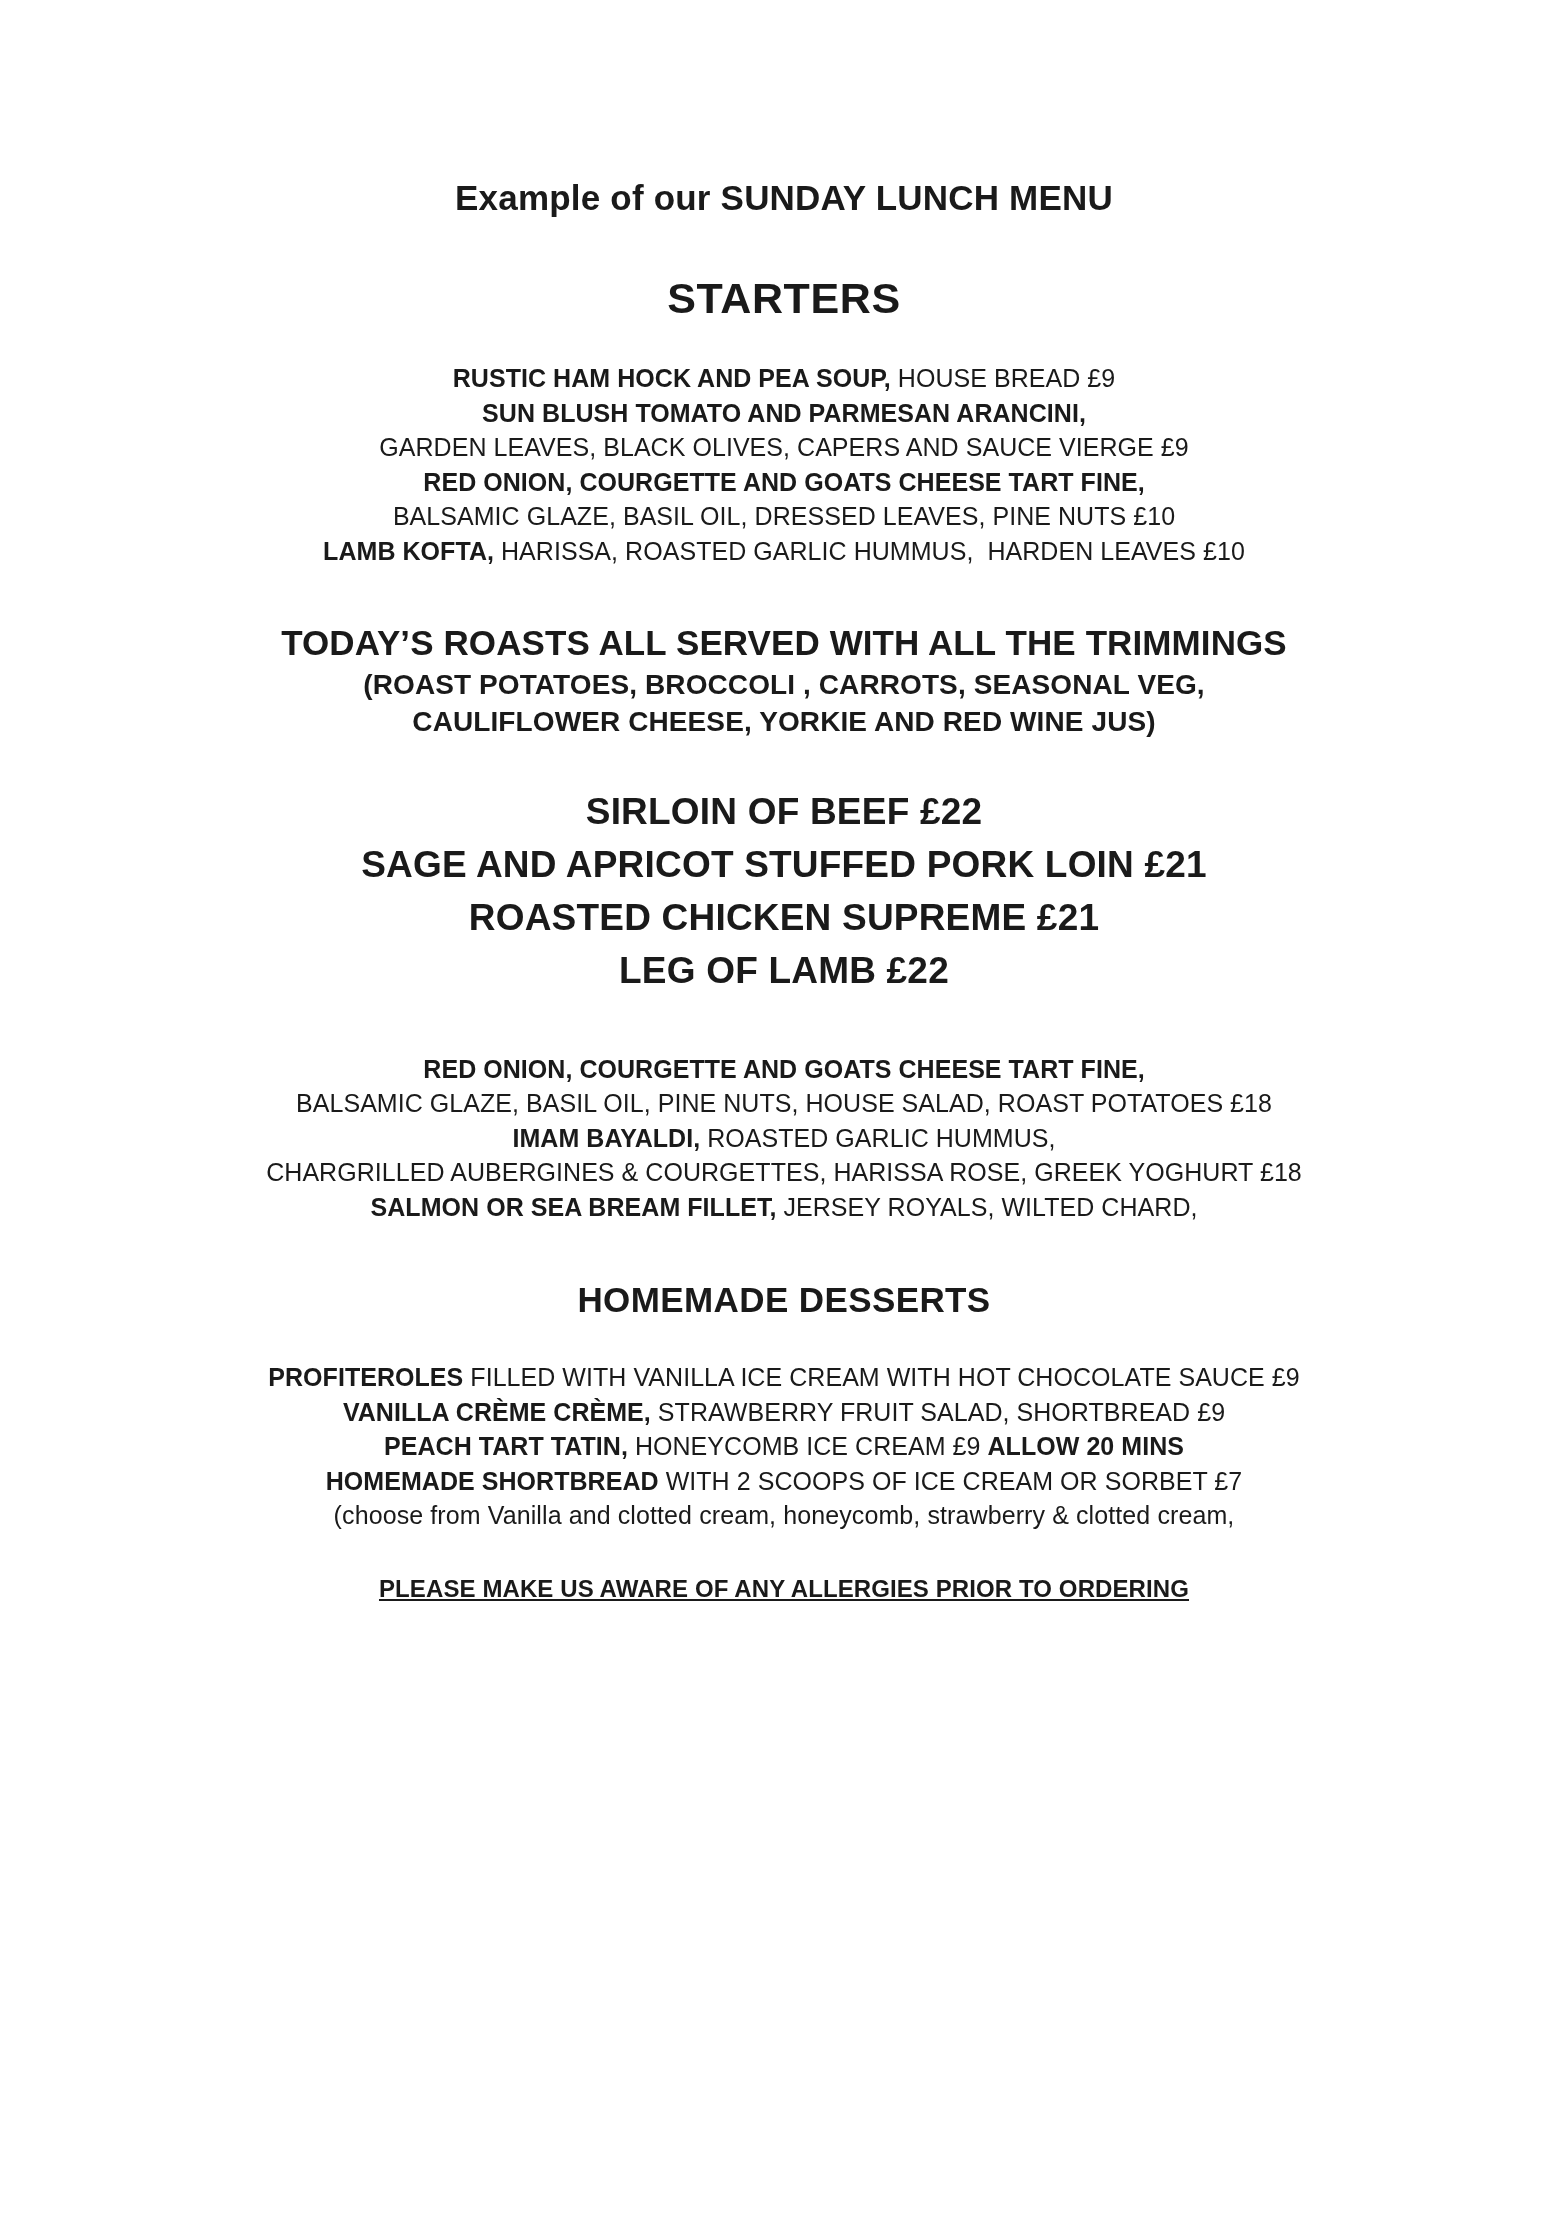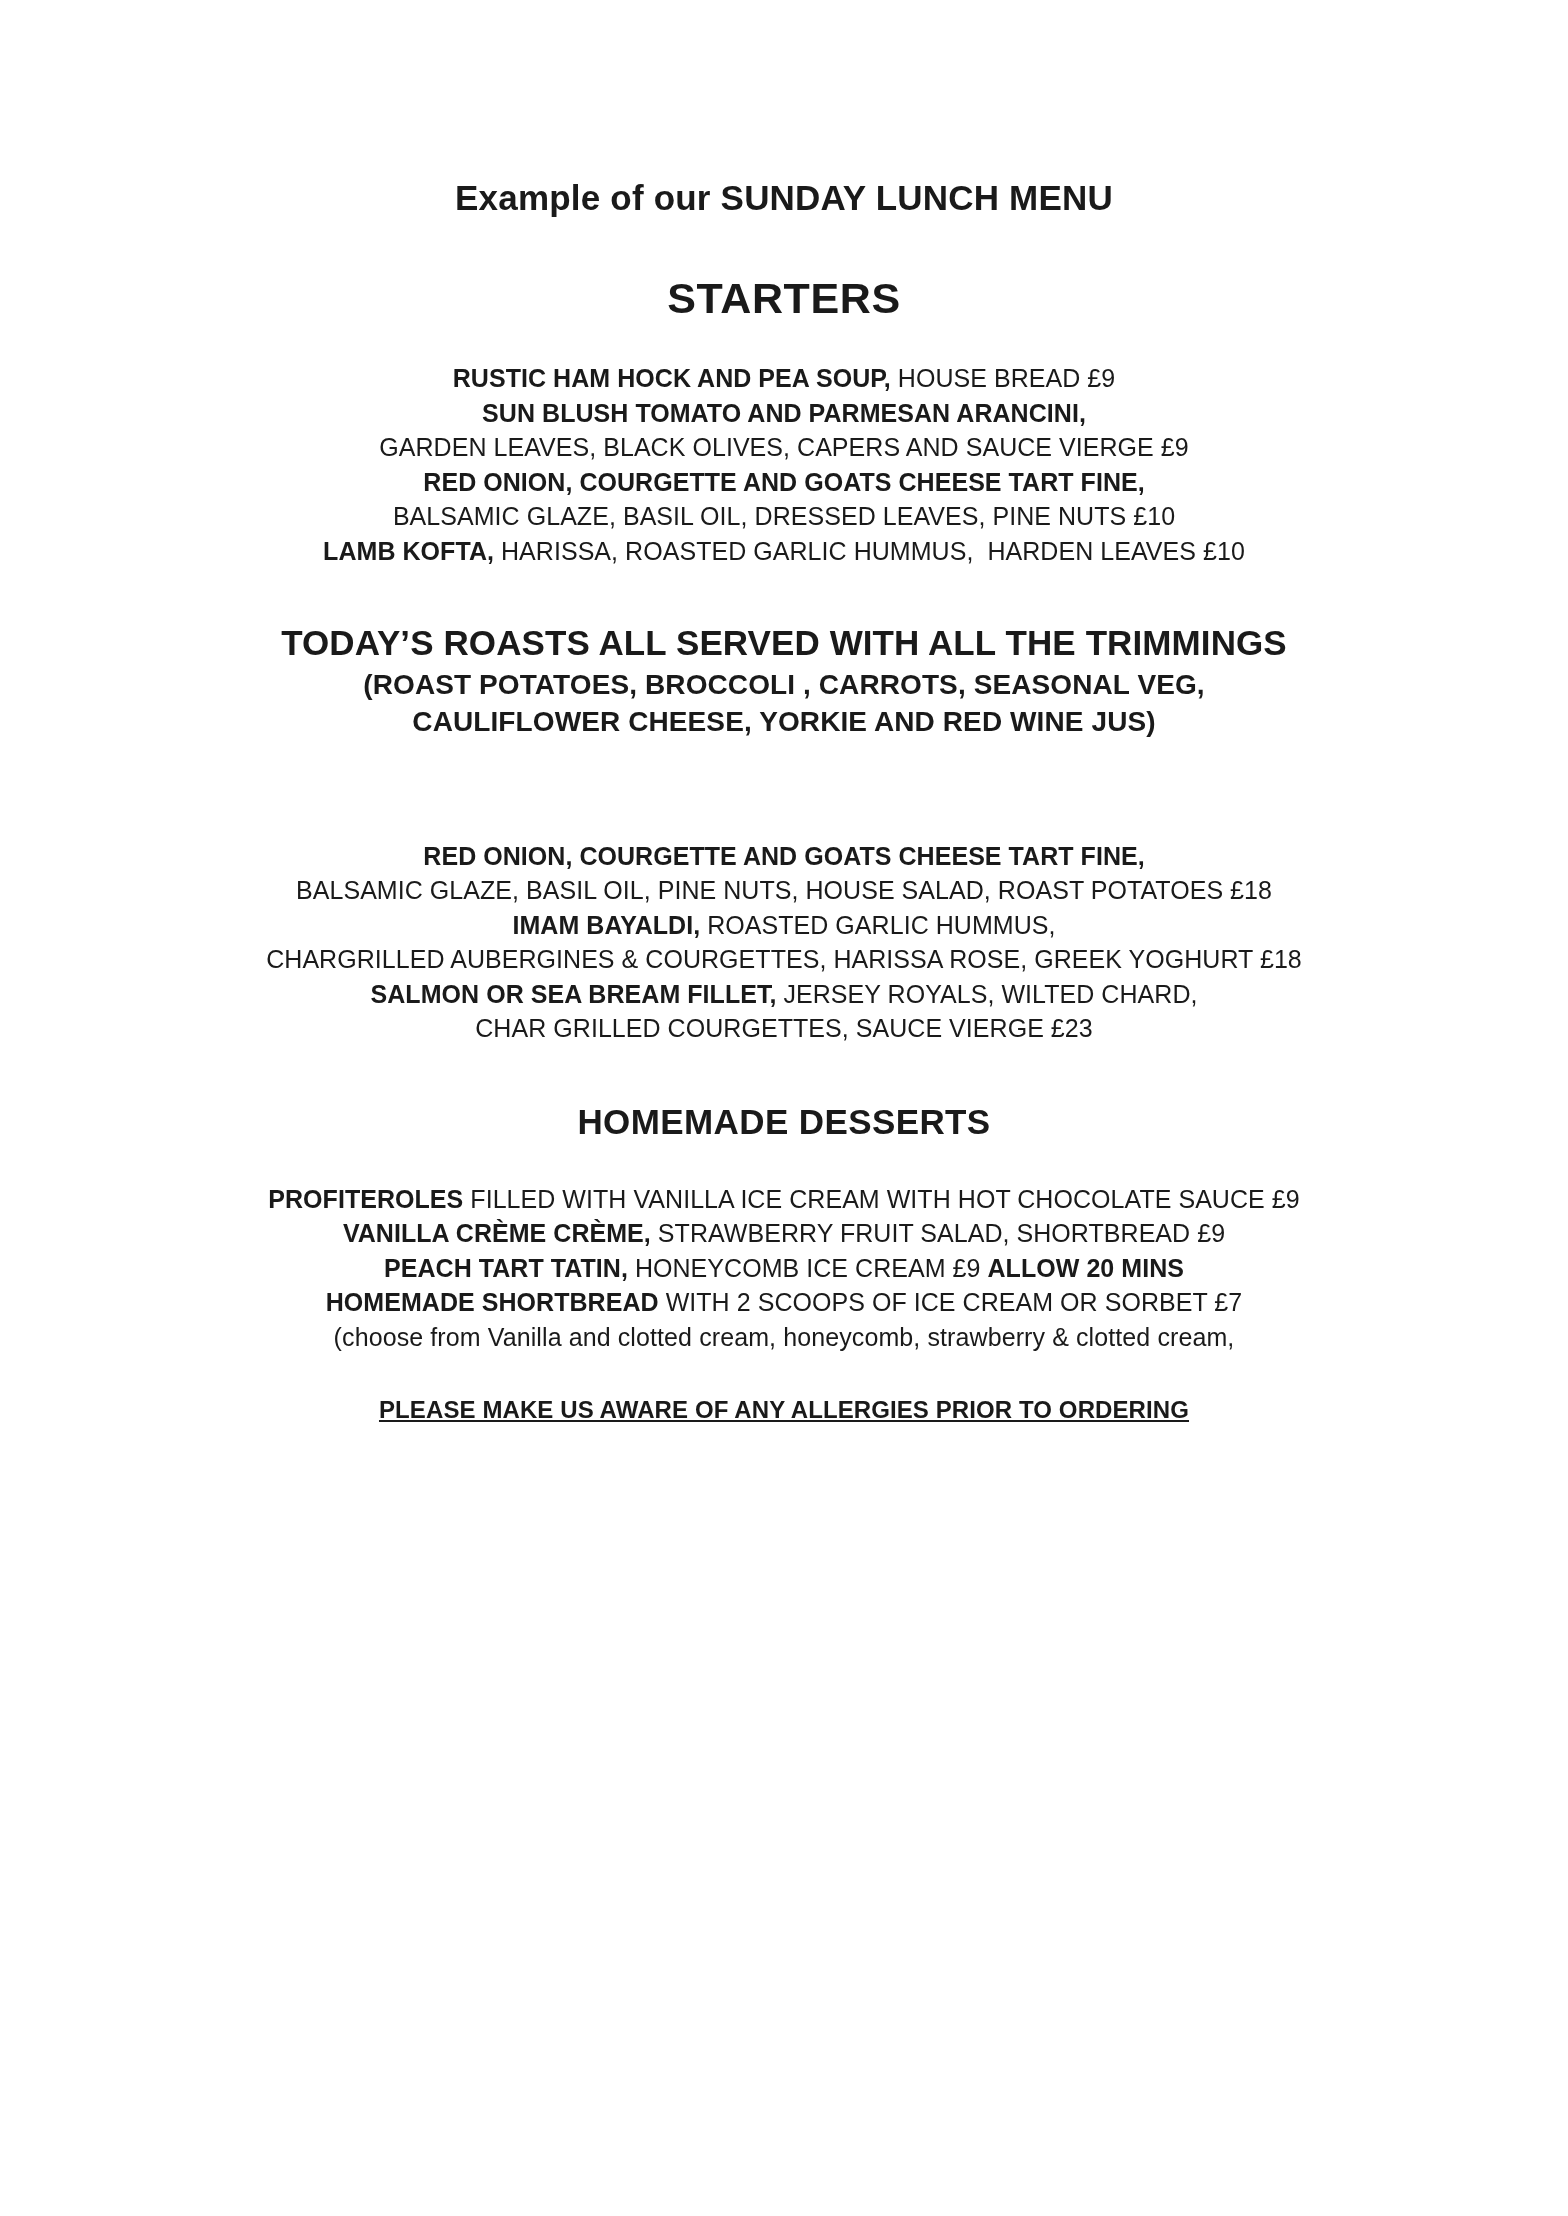--- a/index.html
+++ b/index.html
@@ -159,30 +159,35 @@
       </div>
 
       <div class="gap-list-roasts"></div>
 
       <h2 class="heading-roasts">TODAY’S ROASTS ALL SERVED WITH ALL THE TRIMMINGS</h2>
       <p class="heading-roasts-sub">(ROAST POTATOES, BROCCOLI , CARROTS, SEASONAL VEG,</p>
       <p class="heading-roasts-sub">CAULIFLOWER CHEESE, YORKIE AND RED WINE JUS)</p>
 
       <div class="gap-roastsub-dish"></div>
 
+      <div class="block">
+        <p class="roast-dish line">SIRLOIN OF BEEF £22</p>
+        <p class="roast-dish line">SAGE AND APRICOT STUFFED PORK LOIN £21</p>
+        <p class="roast-dish line">ROASTED CHICKEN SUPREME £21</p>
+        <p class="roast-dish line">LEG OF LAMB £22</p>
+      </div>
 
       <div class="gap-dish-mains"></div>
 
       <div class="block">
         <p class="item line"><span class="b">RED ONION, COURGETTE AND GOATS CHEESE TART FINE,</span><span></span></p>
         <p class="item line"><span class="b"></span><span>BALSAMIC GLAZE, BASIL OIL, PINE NUTS, HOUSE SALAD, ROAST POTATOES £18</span></p>
         <p class="item line"><span class="b">IMAM BAYALDI,</span><span> ROASTED GARLIC HUMMUS,</span></p>
         <p class="item line"><span class="b"></span><span>CHARGRILLED AUBERGINES &amp; COURGETTES, HARISSA ROSE, GREEK YOGHURT £18</span></p>
         <p class="item line"><span class="b">SALMON OR SEA BREAM FILLET,</span><span> JERSEY ROYALS, WILTED CHARD,</span></p>
-        <p class="item line"><span class="b"></span><span>CHAR GRILLED COURGETTES, SAUCE VIERGE £23</span></p>
       </div>
 
       <div class="gap-mains-desserts"></div>
 
       <h2 class="heading-desserts">HOMEMADE DESSERTS</h2>
 
       <div class="gap-desserts-list"></div>
 
       <div class="block">
         <p class="item line"><span class="b">PROFITEROLES</span><span> FILLED WITH VANILLA ICE CREAM WITH HOT CHOCOLATE SAUCE £9</span><span class="b"></span></p>

